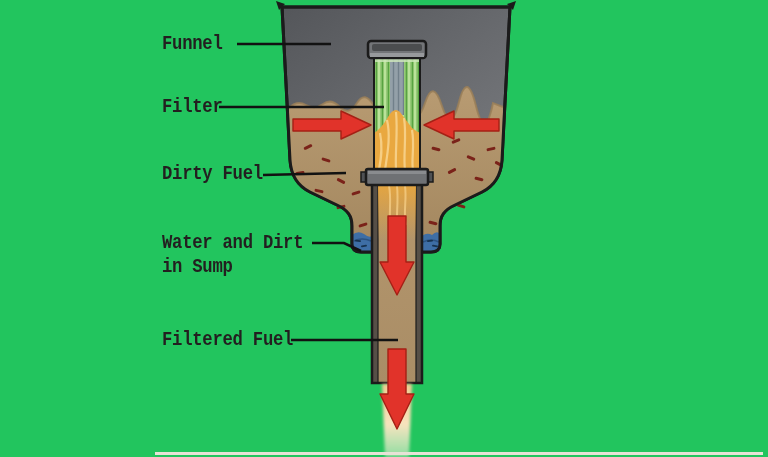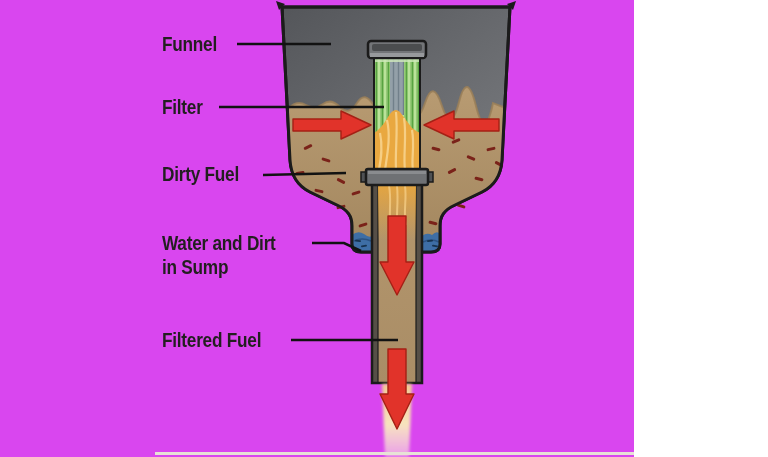--- a/index.html
+++ b/index.html
@@ -1,22 +1,22 @@
 <!DOCTYPE html>
 <html><head>
 <meta charset="utf-8">
 <style>
   html, body { margin: 0; padding: 0; background: #ffffff; }
   .stage {
     position: relative;
-    width: 634px;
+    width: 768px;
     height: 457px;
-    background: #d946ef;
+    background: #22c55e;
     overflow: hidden;
-    font-family: Liberation Sans, sans-serif;
+    font-family: Liberation Mono, monospace;
   }
   .stage svg { position: absolute; left: 0; top: 0; }
   .diagram-label {
     position: absolute;
     left: 162px;
     color: #231f20;
     font-size: 21px;
     font-weight: 700;
     line-height: 24px;
     letter-spacing: -0.3px;

